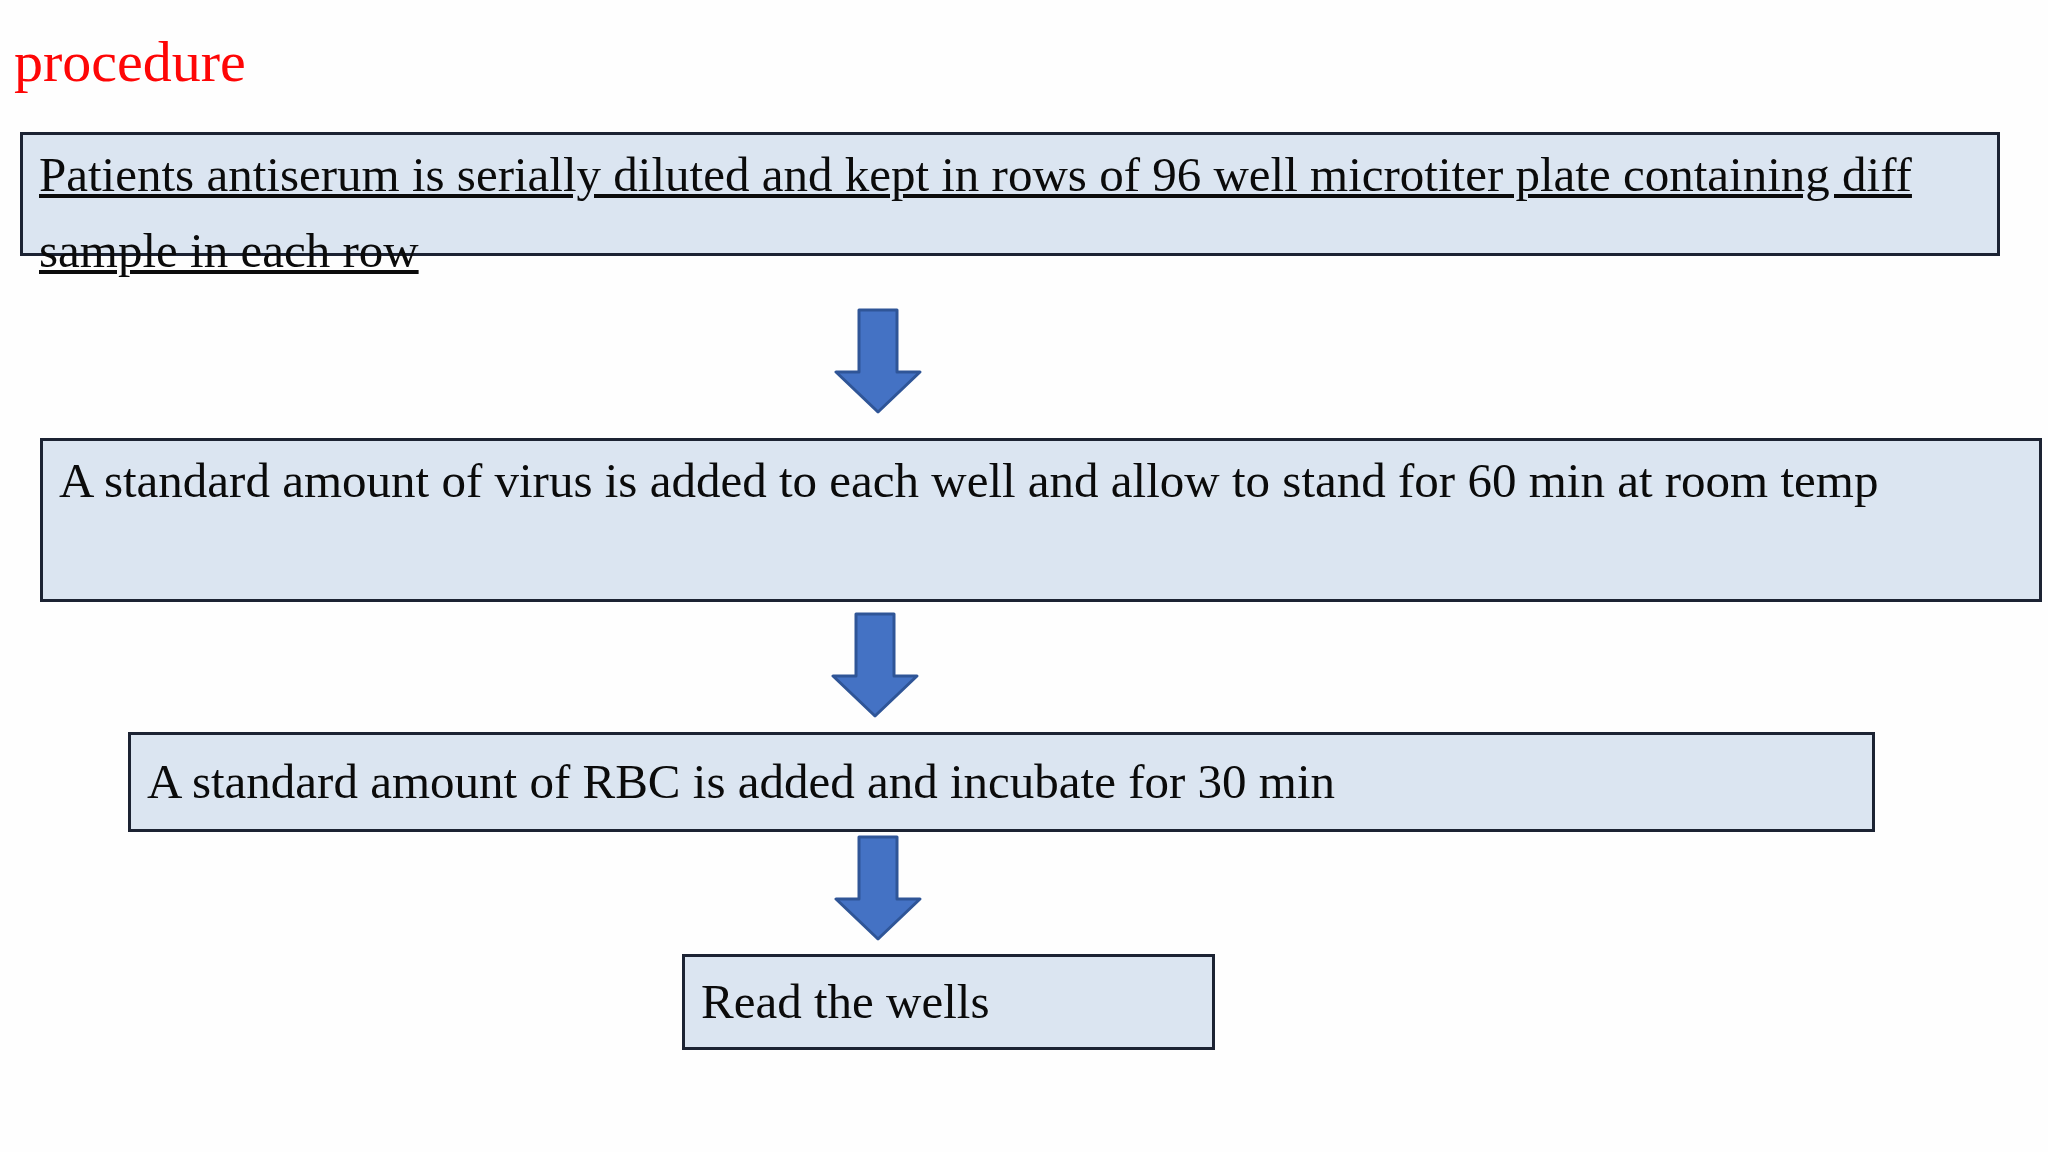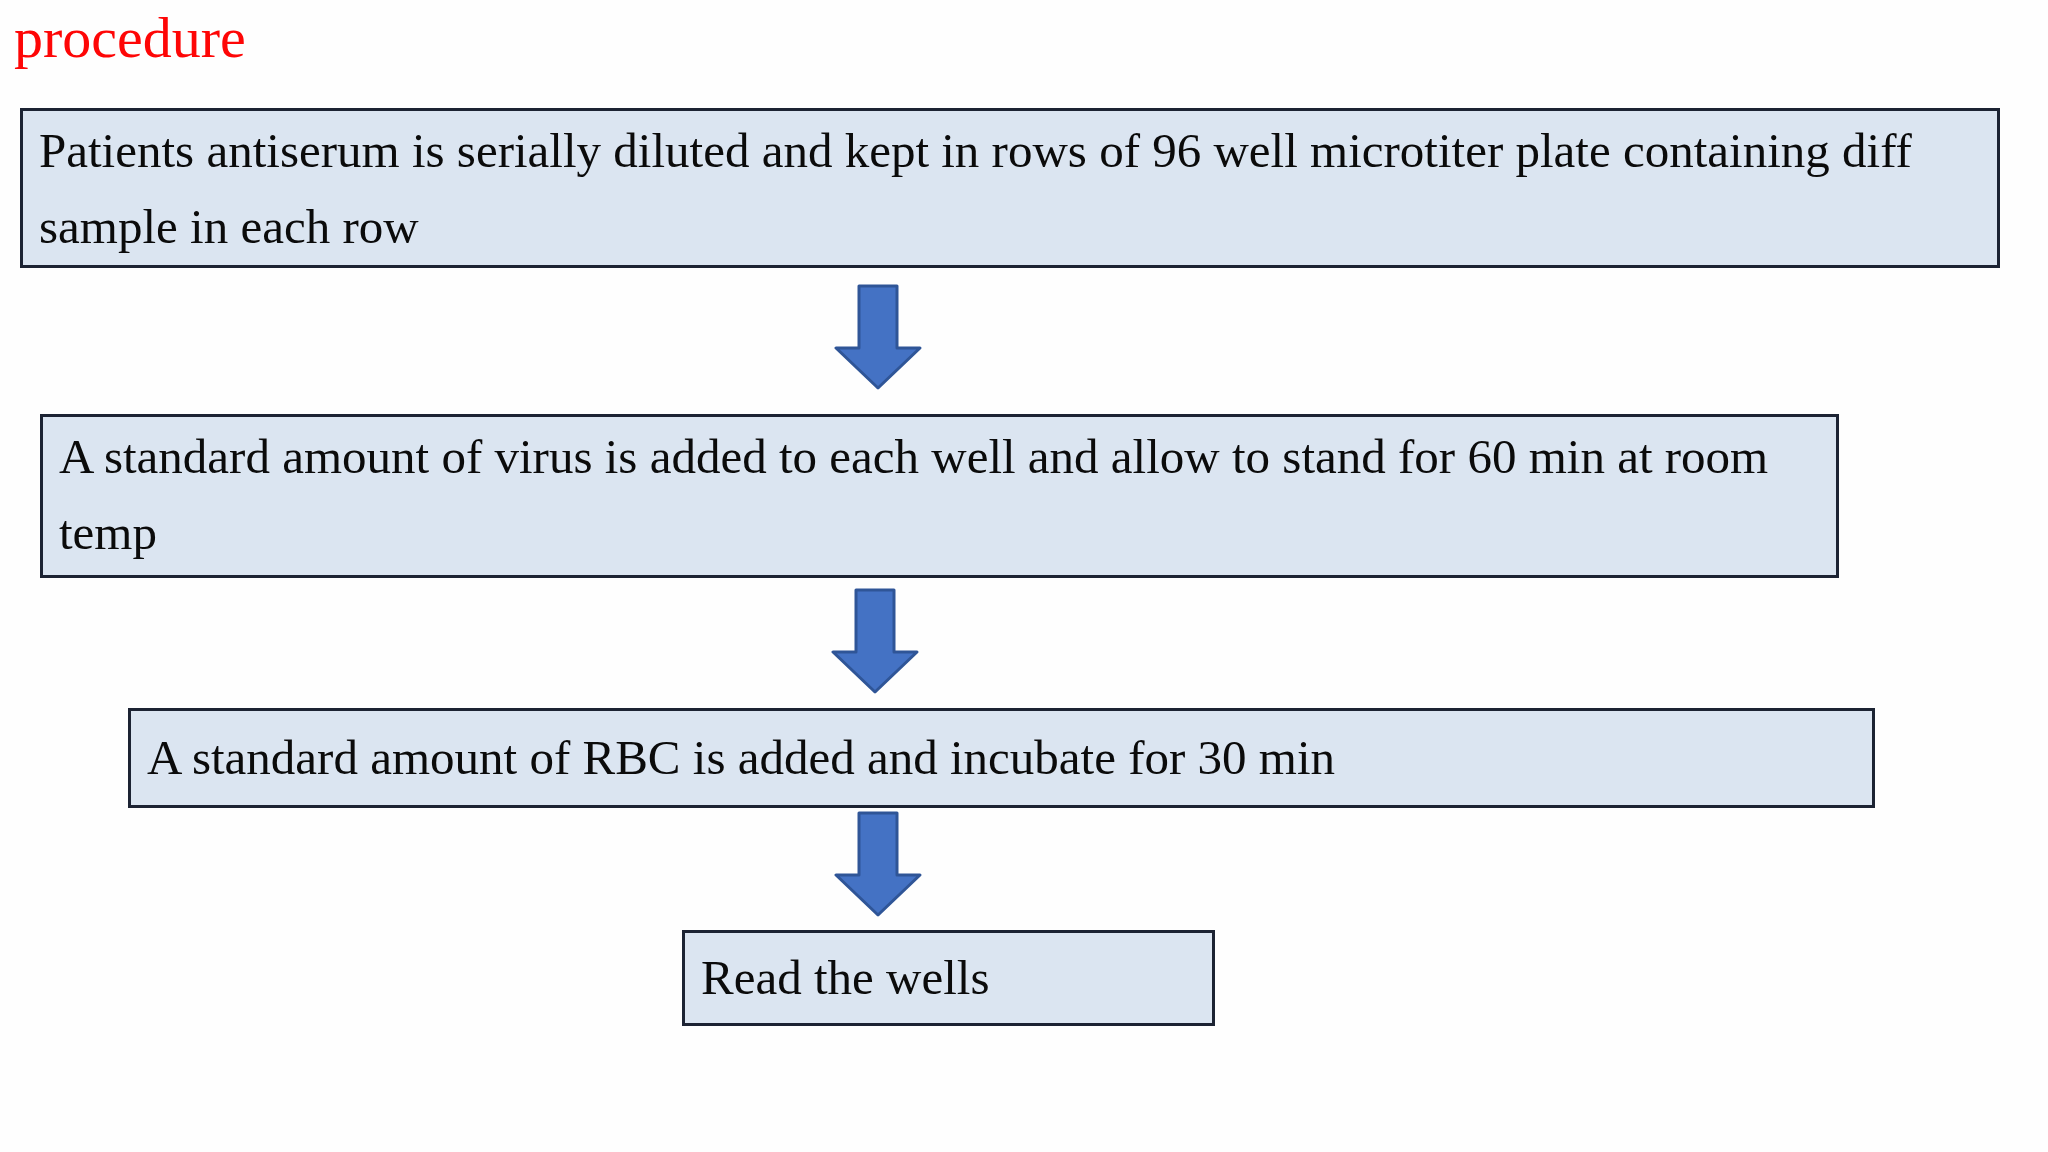--- a/index.html
+++ b/index.html
@@ -15,20 +15,21 @@
   html, body { width: 2048px; height: 1152px; }
   body {
     background: var(--background);
     font-family: "Liberation Serif", "DejaVu Serif", serif;
     position: relative;
     overflow: hidden;
   }
   .slide {
     position: absolute;
     inset: 0;
+    margin-top: 24px;
   }
   .slide-title {
     position: absolute;
     left: 14px;
     top: 2px;
     font-size: 58px;
     font-weight: 400;
     line-height: 1.25;
     color: var(--title);
   }
@@ -39,22 +40,22 @@
     color: var(--text);
     font-size: 49px;
     line-height: 76px;
     padding: 2px 16px 0 16px;
   }
   .step-box.single {
     display: flex;
     align-items: center;
     padding-top: 0;
   }
-  #box-1 { left: 20px;  top: 108px; width: 1980px; height: 160px; }
-  #box-2 { left: 40px;  top: 414px; width: 1799px; height: 164px; }
+  #box-1 { left: 20px;  top: 108px; width: 1980px; height: 124px; text-decoration: underline; }
+  #box-2 { left: 40px;  top: 414px; width: 2002px; height: 164px; }
   #box-3 { left: 128px; top: 708px; width: 1747px; height: 100px;  }
   #box-4 { left: 682px; top: 930px; width: 533px;  height: 96px;  }
   .flow-arrow {
     position: absolute;
     width: 88px;
     height: 106px;
   }
   #arrow-1 { left: 834px; top: 284px; }
   #arrow-2 { left: 831px; top: 588px; }
   #arrow-3 { left: 834px; top: 811px; }

